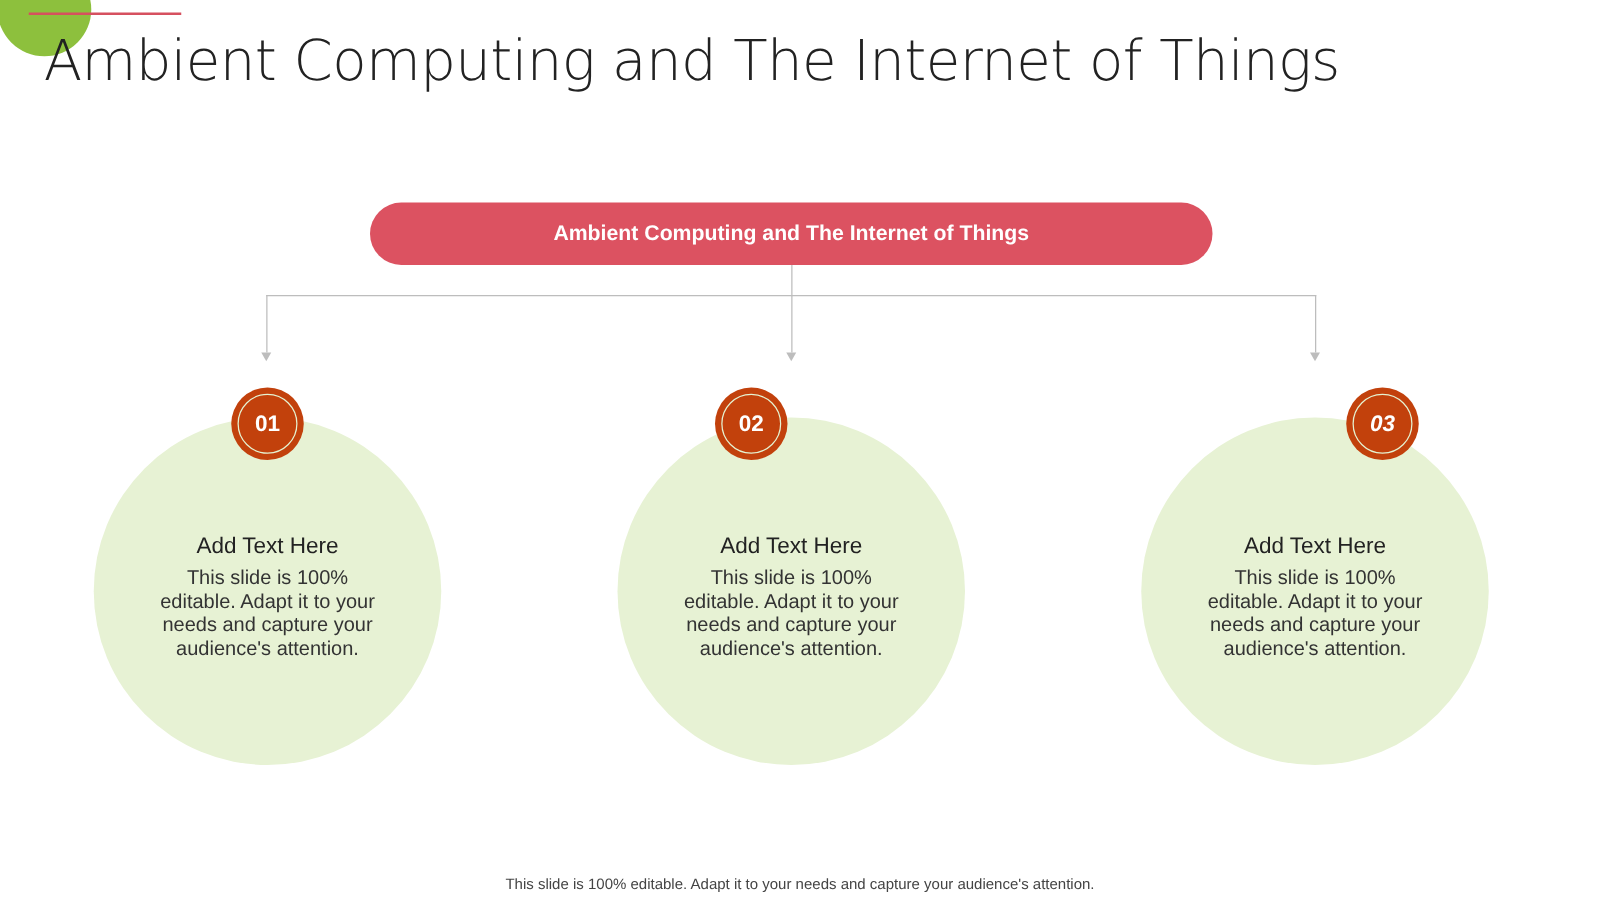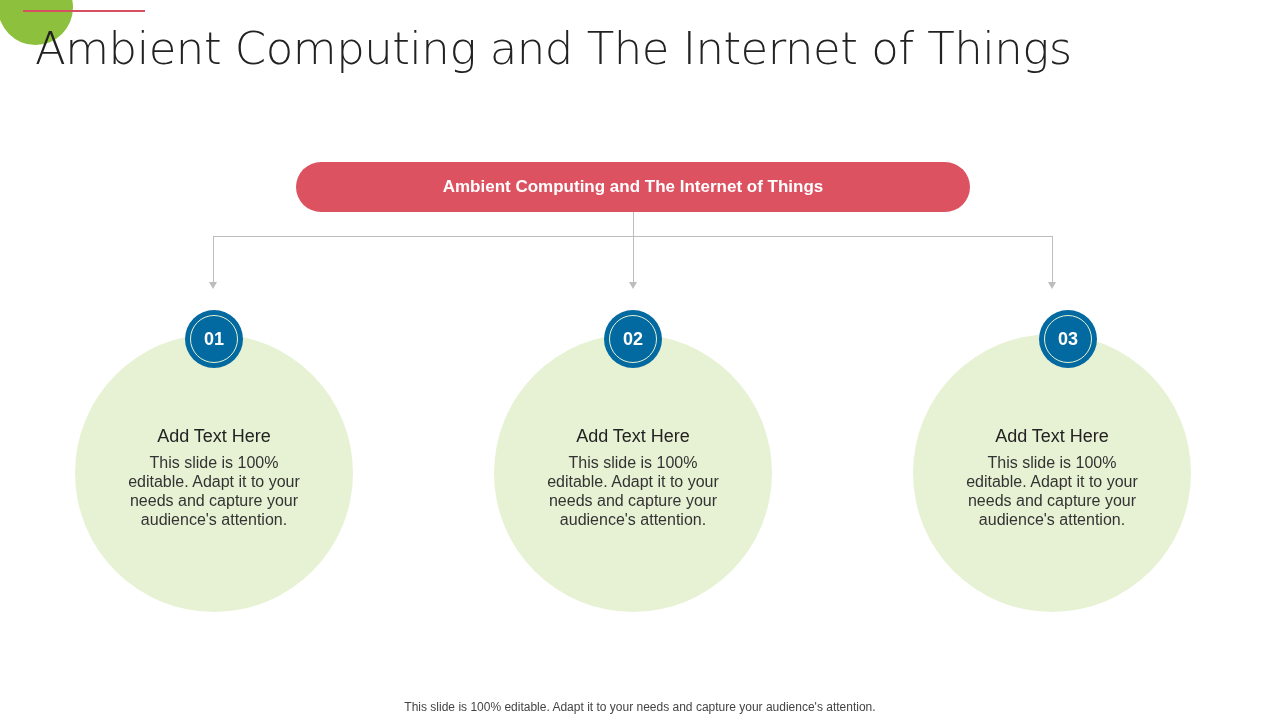--- a/index.html
+++ b/index.html
@@ -4,21 +4,21 @@
 <style>
   html,body{margin:0;padding:0;}
   body{width:1280px;height:720px;position:relative;overflow:hidden;background:#ffffff;font-family:"Liberation Sans",sans-serif;}
   .corner-circle{position:absolute;left:-2px;top:-30px;width:75px;height:75px;border-radius:50%;background:#8dc03d;}
   .corner-line{position:absolute;left:23px;top:10px;width:122px;height:2px;background:#d6505f;}
   .title{position:absolute;left:35px;top:22px;font-size:45px;color:#222;font-family:"DejaVu Sans",sans-serif;font-weight:300;letter-spacing:-0.5px;white-space:nowrap;}
   .header-pill{position:absolute;left:296px;top:162px;width:674px;height:50px;border-radius:25px;background:#dc5261;color:#fff;font-weight:bold;font-size:17px;display:flex;align-items:center;justify-content:center;}
   .conn{position:absolute;background:#bdbdbd;}
   .arrow{position:absolute;width:0;height:0;border-left:4px solid transparent;border-right:4px solid transparent;border-top:7px solid #bdbdbd;}
   .big-circle{position:absolute;width:278px;height:278px;border-radius:50%;background:#e7f2d4;top:334px;}
-  .badge{position:absolute;width:58px;height:58px;border-radius:50%;background:#0369a1;top:310px;display:flex;align-items:center;justify-content:center;}
+  .badge{position:absolute;width:58px;height:58px;border-radius:50%;background:#c2410c;top:310px;display:flex;align-items:center;justify-content:center;}
   .badge-inner{width:48px;height:48px;border-radius:50%;border:1.5px solid #e5f2d1;display:flex;align-items:center;justify-content:center;color:#fff;font-weight:bold;font-size:18px;box-sizing:border-box;}
   .card-text{position:absolute;top:426px;width:220px;text-align:center;}
   .card-heading{font-weight:normal;font-size:18px;color:#222;margin-bottom:6px;}
   .card-body{font-size:16px;color:#333;line-height:19px;}
   .footer{position:absolute;left:0;width:1280px;top:700px;text-align:center;font-size:12px;color:#444;}
 </style>
 </head>
 <body>
 
 <div class="corner-circle"></div>
@@ -41,30 +41,30 @@
 <div class="big-circle" style="left:75px;"></div>
 <div class="badge" style="left:185px;">
   <div class="badge-inner">01</div>
 </div>
 <div class="card-text" style="left:104px;">
   <div class="card-heading">Add Text Here</div>
   <div class="card-body" style="padding:0 18px;">This slide is 100% editable. Adapt it to your needs and capture your audience's attention.</div>
 </div>
 
 <div class="big-circle" style="left:494px;"></div>
-<div class="badge" style="left:604px;">
+<div class="badge" style="left:572px;">
   <div class="badge-inner">02</div>
 </div>
 <div class="card-text" style="left:523px;">
   <div class="card-heading">Add Text Here</div>
   <div class="card-body" style="padding:0 18px;">This slide is 100% editable. Adapt it to your needs and capture your audience's attention.</div>
 </div>
 
 <div class="big-circle" style="left:913px;"></div>
-<div class="badge" style="left:1039px;">
+<div class="badge" style="left:1077px;font-style:italic;">
   <div class="badge-inner">03</div>
 </div>
 <div class="card-text" style="left:942px;">
   <div class="card-heading">Add Text Here</div>
   <div class="card-body" style="padding:0 18px;">This slide is 100% editable. Adapt it to your needs and capture your audience's attention.</div>
 </div>
 
 <div class="footer">This slide is 100% editable. Adapt it to your needs and capture your audience's attention.</div>
 
 </body></html>

